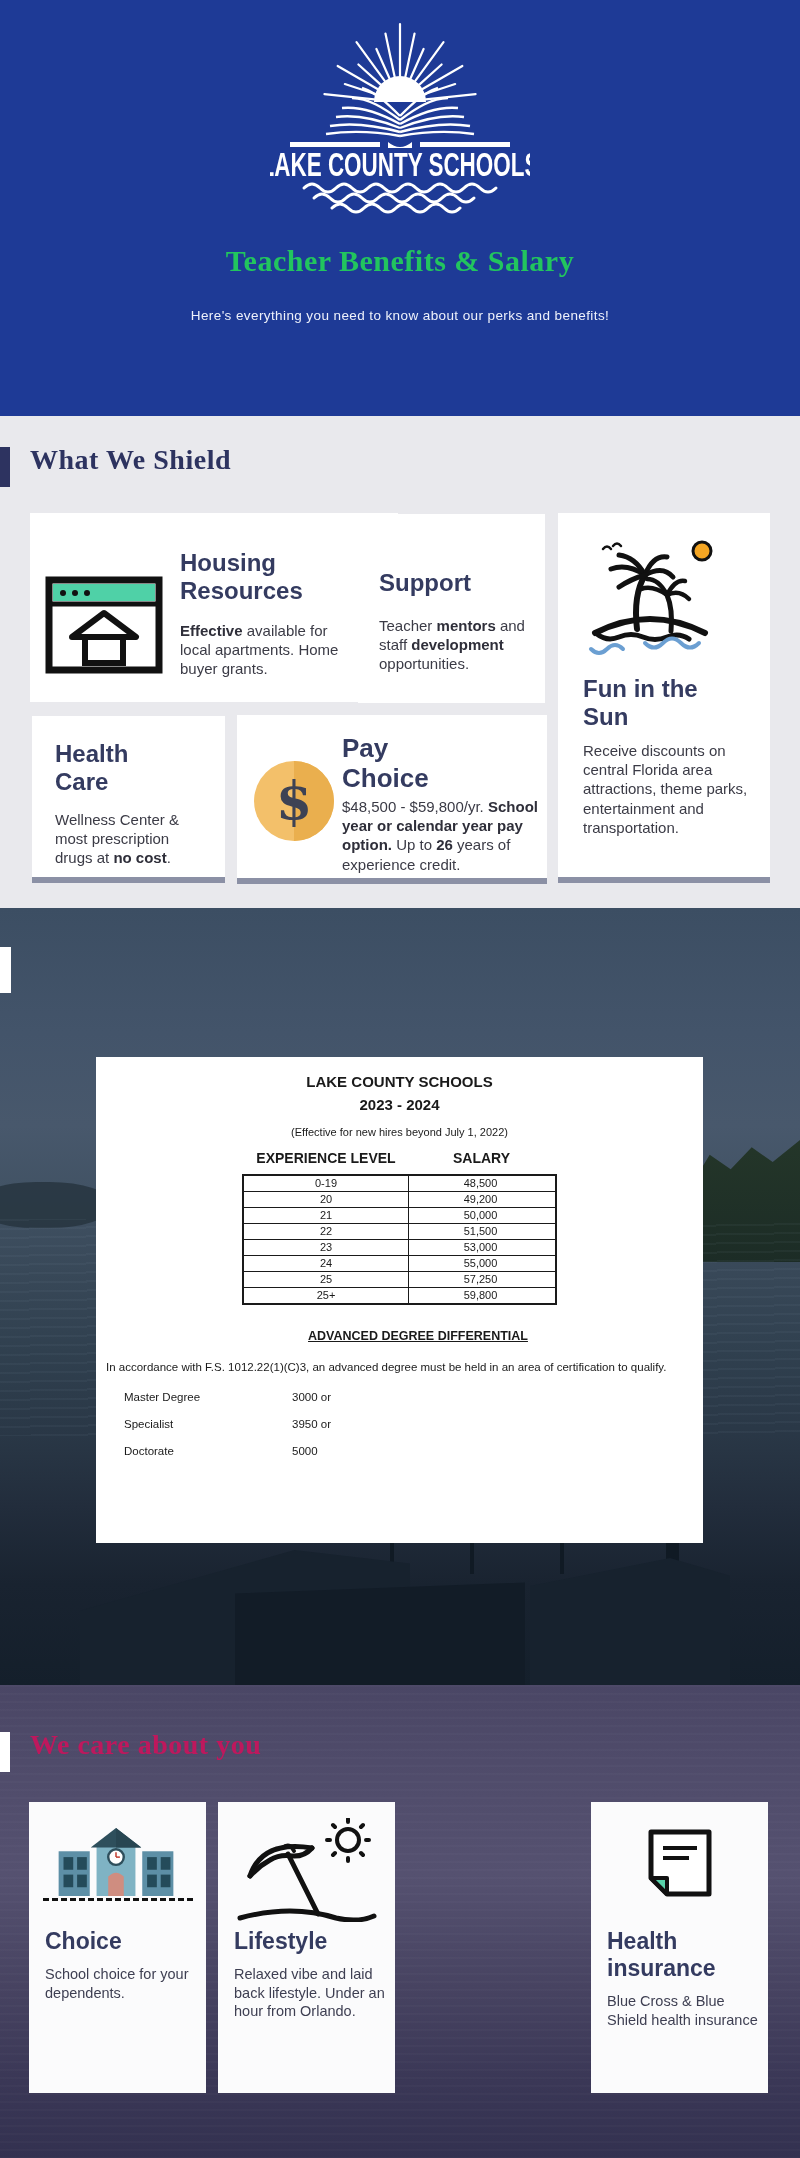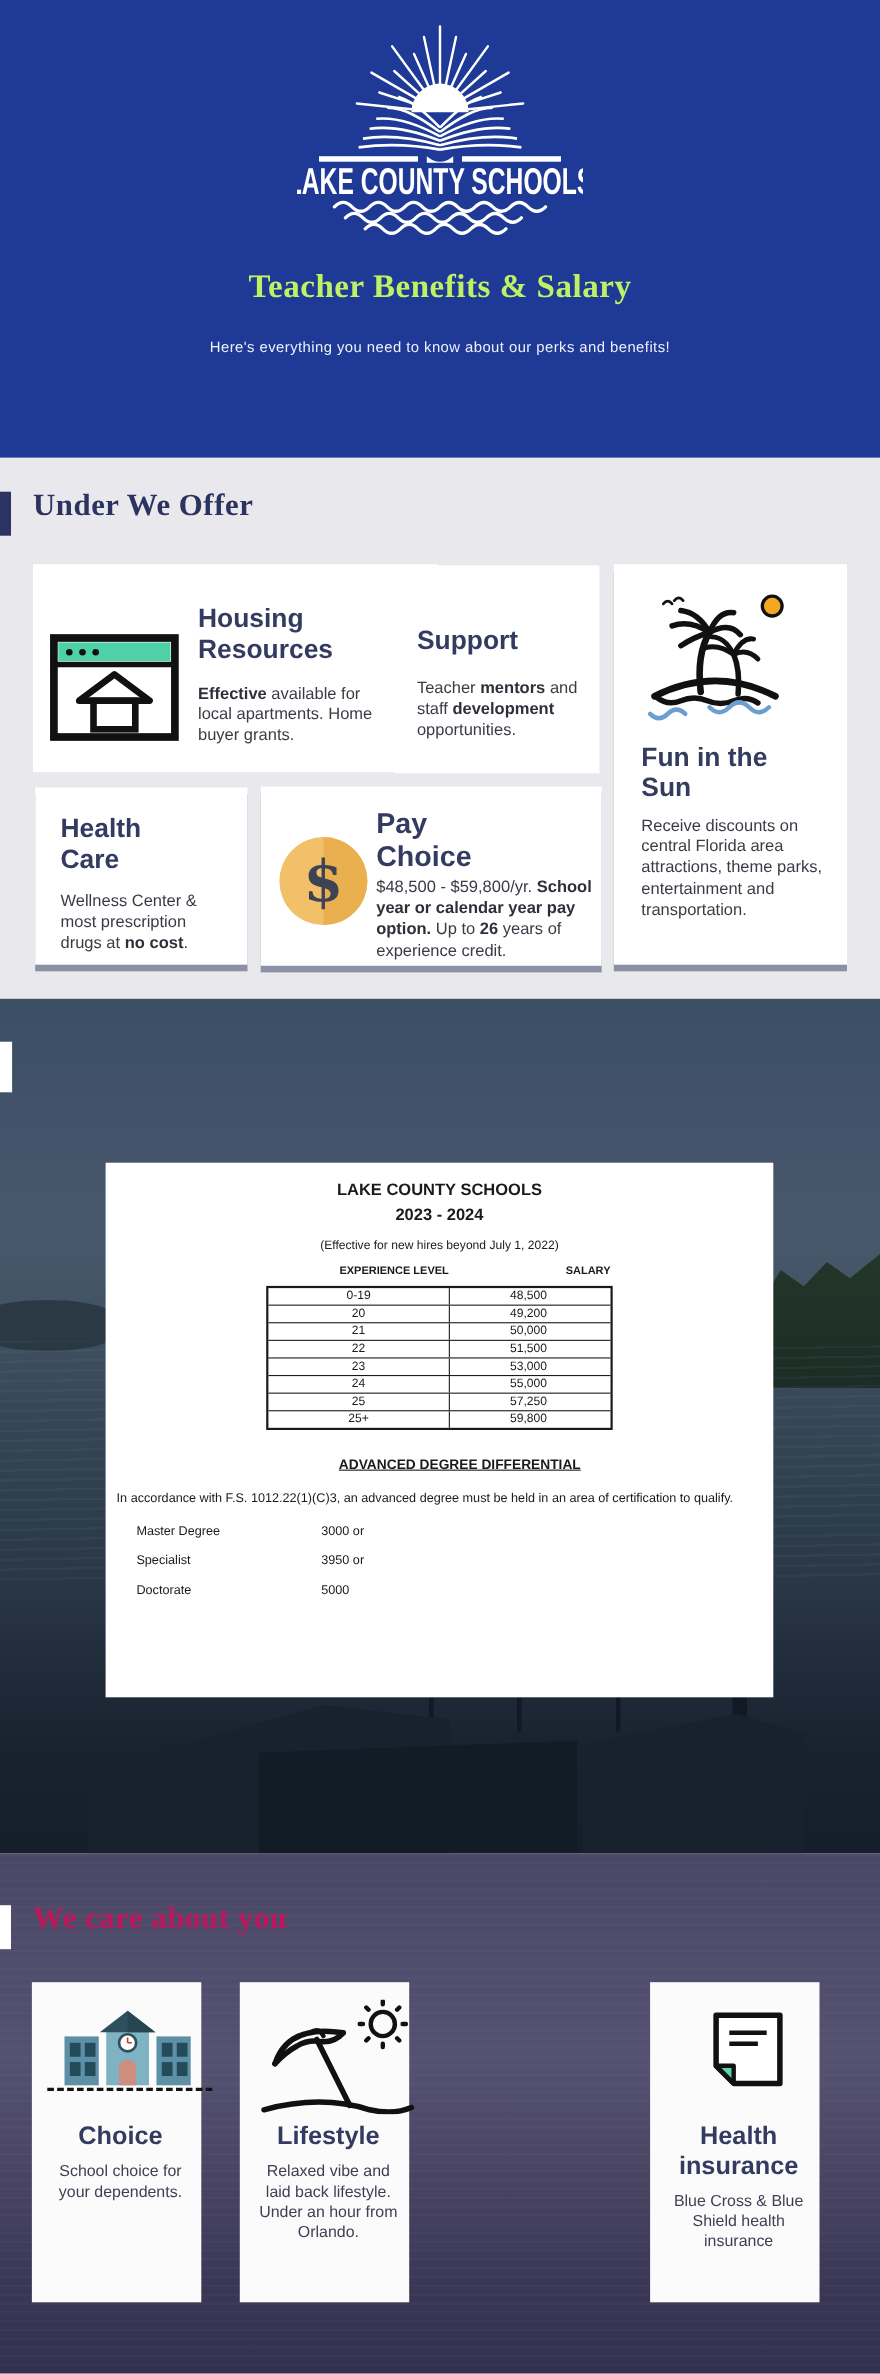--- a/index.html
+++ b/index.html
@@ -2,21 +2,21 @@
 <html><head>
 <meta charset="utf-8">
 <style>
   html,body{margin:0;padding:0;background:#d8d8dc;}
   .page{position:relative;width:800px;height:2158px;margin:0 auto;overflow:hidden;
         background:#e9e9ed;font-family:"Liberation Sans",sans-serif;}
   .abs{position:absolute;}
 
   
   .hdr{left:0;top:0;width:800px;height:416px;background:#1e3a96;}
-  .hdr-title{left:0;top:244px;width:800px;text-align:center;color:#bef264;
+  .hdr-title{left:0;top:244px;width:800px;text-align:center;color:#22c55e;
              font-family:"Liberation Serif",serif;font-weight:bold;font-size:30px;letter-spacing:.5px;}
   .hdr-sub{left:160px;top:306px;width:480px;text-align:center;color:#eef1fb;
            font-size:13.5px;line-height:19px;letter-spacing:.4px;}
 
   
   .sec-bar{width:10px;height:40px;}
   .sec-h{font-family:"Liberation Serif",serif;font-weight:bold;font-size:28px;letter-spacing:.5px;}
   .navy{color:#2d3360;}
 
   
@@ -44,38 +44,38 @@
     clip-path:polygon(0 16%,100% 6%,100% 100%,0 100%);}
   .post{background:#101a24;}
   .white-tab{left:0;top:947px;width:11px;height:46px;background:#ffffff;}
 
   
   .doc{left:96px;top:1057px;width:607px;height:486px;background:#ffffff;color:#1a1a1a;
        font-family:"Liberation Sans",sans-serif;}
   .doc-h{font-weight:bold;font-size:15px;line-height:18px;text-align:center;}
   .doc-note{font-size:11px;text-align:center;margin-top:12px;}
   .cols{display:flex;width:311px;margin:12px auto 0 auto;}
-  .col-h{font-weight:bold;font-size:10px;text-align:right;}
+  .col-h{font-weight:bold;font-size:14px;text-align:center;}
   .s-table{width:311px;margin:8px auto 0 auto;border:2px solid #1a1a1a;}
   .t-row{display:flex;border-top:1px solid #1a1a1a;}
   .t-row:first-child{border-top:none;}
   .t-cell{text-align:center;font-size:11px;line-height:15px;height:15px;}
   .t-cell:first-child{width:164px;}
   .t-cell:last-child{width:143px;border-left:1px solid #1a1a1a;}
   .diff-h{font-weight:bold;font-size:12.5px;text-align:center;text-decoration:underline;margin-top:24px;padding-left:37px;}
   .diff-p{font-size:11.5px;line-height:17px;margin:16px 10px 0 10px;}
   .d-row{display:flex;margin:15px 10px 0 10px;font-size:11.5px;}
   .d-row span:first-child{width:168px;padding-left:18px;}
 
   
   .purple{left:0;top:1685px;width:800px;height:473px;
     background:linear-gradient(180deg,#4a4665 0%,#4f4b6a 16%,#555170 40%,#474361 64%,#3a3756 84%,#333150 100%);}
   .purple:after{content:"";position:absolute;inset:0;
     background:repeating-linear-gradient(180deg,rgba(255,255,255,.018) 0 2px,transparent 2px 8px);}
-  .care-card{background:#fbfbfc;position:absolute;top:1802px;width:154px;height:291px;text-align:center;}
+  .care-card{background:#fbfbfc;position:absolute;top:1802px;width:177px;height:291px;}
   .cc-wrap{position:absolute;left:16px;right:9px;top:126px;}
   .cc-title{font-weight:bold;font-size:23px;line-height:27px;color:#343b60;}
   .cc-body{margin-top:10px;font-size:14.5px;line-height:18.5px;color:#3e3f52;}
   .dash{position:absolute;border-top:3px dashed #111;}
 </style>
 </head>
 <body>
 
 <div class="page">
 
@@ -123,21 +123,21 @@
         <path d="M34,170 q8,-8 16,0 t16,0 t16,0 t16,0 t16,0 t16,0 t16,0 t16,0 t16,0 t16,0 t16,0 t16,0"></path>
         <path d="M44,180 q8,-8 16,0 t16,0 t16,0 t16,0 t16,0 t16,0 t16,0 t16,0 t16,0 t16,0"></path>
         <path d="M62,190 q8,-8 16,0 t16,0 t16,0 t16,0 t16,0 t16,0 t16,0 t16,0"></path>
       </g>
     </svg>
     <div class="abs hdr-title">Teacher Benefits &amp; Salary</div>
     <div class="abs hdr-sub">Here's everything you need to know about our perks and benefits!</div>
   </div>
 
   <div class="abs sec-bar" style="left:0;top:447px;background:#2d3360"></div>
-  <div class="abs sec-h navy" style="left:30px;top:444px">Under We Offer</div>
+  <div class="abs sec-h navy" style="left:30px;top:444px">What We Shield</div>
 
   <div class="card" style="left:30px;top:513px;width:368px;height:189px">
     <svg class="abs" style="left:14px;top:62px" width="120" height="100" viewBox="0 0 120 100">
       <rect x="5" y="5" width="110" height="90" fill="#ffffff" stroke="#111" stroke-width="7"></rect>
       <rect x="9" y="9" width="102" height="17" fill="#4fd1a7"></rect>
       <line x1="5" y1="29" x2="115" y2="29" stroke="#111" stroke-width="5"></line>
       <circle cx="19" cy="18" r="3" fill="#111"></circle>
         <circle cx="31" cy="18" r="3" fill="#111"></circle>
         <circle cx="43" cy="18" r="3" fill="#111"></circle>
       <polygon points="28,62 60,38 92,62" fill="#ffffff" stroke="#111" stroke-width="6" stroke-linejoin="round"></polygon>

